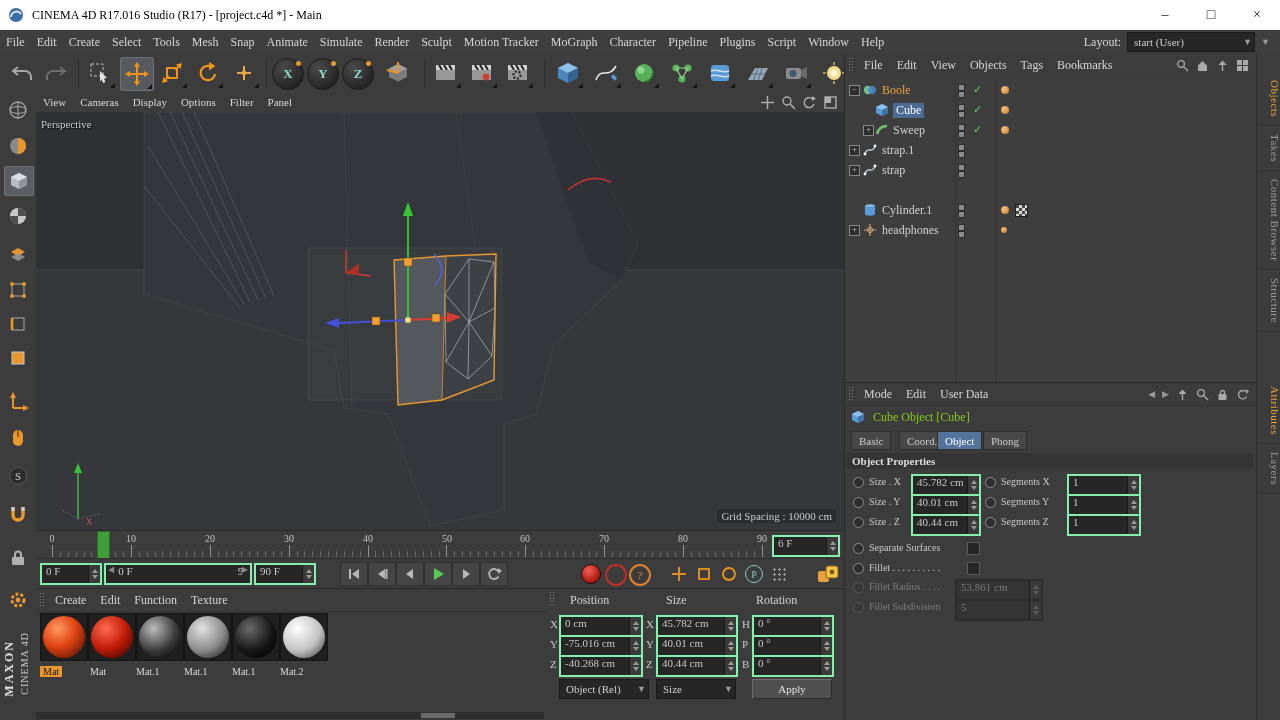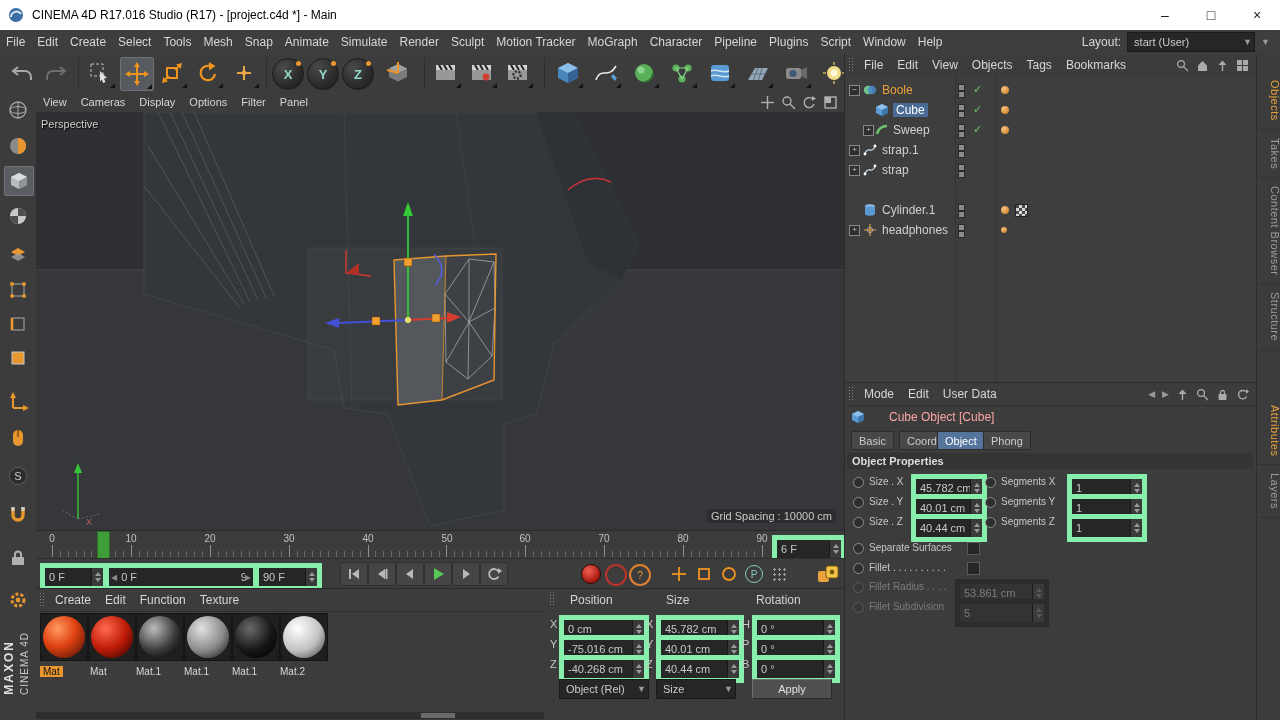--- a/index.html
+++ b/index.html
@@ -1,16 +1,16 @@
 <!DOCTYPE html>
 <html><head>
 <meta charset="utf-8">
 <style>
   html,body{margin:0;padding:0;background:#1e1e1e}
-  #app{position:relative;width:1280px;height:720px;background:#3c3c3c;font-family:Liberation Sans, sans-serif;font-size:11px;color:#ccc;overflow:hidden;user-select:none}
+  #app{position:relative;width:1280px;height:720px;background:#3c3c3c;font-family:Liberation Serif, serif;font-size:11px;color:#ccc;overflow:hidden;user-select:none}
   svg{display:block}
   
   #titlebar{position:absolute;left:0;top:0;width:1280px;height:30px;background:#ffffff;color:#000;display:flex;align-items:center}
   #titlebar .ttl{font-size:12px;margin-left:8px;white-space:nowrap}
   #titlebar .sp{flex:1}
   .wbtn{width:46px;height:30px;display:flex;align-items:center;justify-content:center;font-size:14px;color:#222}
   
   #menubar{position:absolute;left:0;top:30px;width:1280px;height:24px;background:#3e3e3e;border-bottom:1px solid #2c2c2c;display:flex;align-items:center}
   .mi{padding:0 6px;font-size:12px;color:#d6d6d6;white-space:nowrap}
   #layoutgrp{margin-left:auto;display:flex;align-items:center;margin-right:4px}
@@ -36,21 +36,21 @@
   #vplabel{position:absolute;left:5px;top:6px;font-size:11px;color:#cfcfcf;text-shadow:1px 1px 1px #000}
   #gridlabel{position:absolute;right:8px;bottom:7px;font-size:11px;color:#c8c8c8;background:rgba(0,0,0,0.18);padding:1px 4px}
   
   #timeline{position:absolute;left:36px;top:530px;width:808px;height:28px;background:#3c3c3c;border-top:1px solid #2a2a2a}
   .tnum{position:absolute;top:2px;transform:translateX(-50%);font-size:10px;color:#c2c2c2}
   #ticks{position:absolute;left:16px;top:14px;width:712px;height:12px;
     background-image:repeating-linear-gradient(to right,#8e8e8e 0 1px,transparent 1px 78.9px),repeating-linear-gradient(to right,#686868 0 1px,transparent 1px 7.89px);
     background-size:711px 12px,711px 6px;background-position:0 0,0 6px;background-repeat:no-repeat}
   #tmarker{position:absolute;left:61px;top:0;width:11px;height:27px;background:#3f9e3a;border:1px solid #2c6e28}
   
-  .f{position:absolute;display:flex;align-items:center;background:#262626;border:5px solid #86efac;height:18px;color:#c8c8c8;font-size:11px}
+  .f{position:absolute;display:flex;align-items:flex-start;background:#262626;border:2px solid #86efac;height:18px;color:#c8c8c8;font-size:11px}
   .f .v{flex:1;padding:0 4px;white-space:nowrap;overflow:hidden}
   .f .st{width:11px;align-self:stretch;background:#3a3a3a;border-left:1px solid #191919;display:flex;flex-direction:column;align-items:center;justify-content:center;gap:2px}
   .st i{width:0;height:0;display:block}
   .st .up{border:3px solid transparent;border-top:none;border-bottom:4px solid #9a9a9a}
   .st .dn{border:3px solid transparent;border-bottom:none;border-top:4px solid #9a9a9a}
   .f.dis{background:#333;border-color:#2c2c2c;color:#7c7c7c}
   .f.dis .st .up{border-bottom-color:#5a5a5a}.f.dis .st .dn{border-top-color:#5a5a5a}
   
   #animbar{position:absolute;left:36px;top:558px;width:808px;height:30px;background:#3c3c3c;border-top:1px solid #2e2e2e}
   .tbtn{position:absolute;top:3px;width:26px;height:22px;background:#454545;border:1px solid #303030;border-radius:2px;display:flex;align-items:center;justify-content:center}
@@ -86,21 +86,21 @@
   .om-name.orange{color:#e8a13c}
   .om-name.sel{background:#4a6b94;color:#fff;padding:0 3px}
   .om-dot{position:absolute;width:5px;height:5px;background:#8a8a8a;border:1px solid #2a2a2a}
   .om-check{position:absolute;top:3px;left:128px;color:#6ec46e;font-size:11px}
   .om-tagdot{position:absolute;top:6px;width:8px;height:8px;border-radius:50%;background:radial-gradient(circle at 35% 30%,#f5c27a,#c87820)}
   .om-tagtex{position:absolute;top:4px;width:11px;height:11px;background:conic-gradient(#d8d8d8 25%,#4a4a4a 0 50%,#d8d8d8 0 75%,#4a4a4a 0);background-size:6px 6px;border:1px solid #222}
   .om-colsep{position:absolute;top:22px;width:1px;height:306px;background:#343434}
   
   #attrmgr{position:absolute;left:0;top:328px;width:412px;height:338px;border-top:1px solid #2a2a2a}
   #attrtitle{position:absolute;left:0;top:24px;width:412px;height:20px;display:flex;align-items:center}
-  #attrtitle .t{font-size:12px;color:#fca5a5;margin-left:24px}
+  #attrtitle .t{font-size:12px;color:#84cc16;margin-left:8px}
   .atab{position:absolute;top:48px;height:17px;padding:0 7px;background:#484848;border:1px solid #2d2d2d;color:#cscsc;color:#ccc;font-size:11px;display:flex;align-items:center}
   .atab.active{background:#54749c;color:#fff}
   #asection{position:absolute;left:2px;top:70px;width:406px;height:16px;background:#343434;display:flex;align-items:center}
   #asection span{margin-left:5px;font-size:11px;color:#ddd;font-weight:bold}
   .arow{position:absolute;left:0;width:412px;height:18px}
   .anim-dot{position:absolute;top:3px;width:9px;height:9px;border-radius:50%;border:1px solid #8e8e8e;background:#2e2e2e}
   .anim-dot.dis{opacity:.35}
   .albl{position:absolute;top:2px;font-size:10px;color:#c8c8c8;white-space:nowrap}
   .albl.dis{color:#7c7c7c}
   .cb{position:absolute;top:2px;width:11px;height:11px;background:#262626;border:1px solid #5a5a5a}

